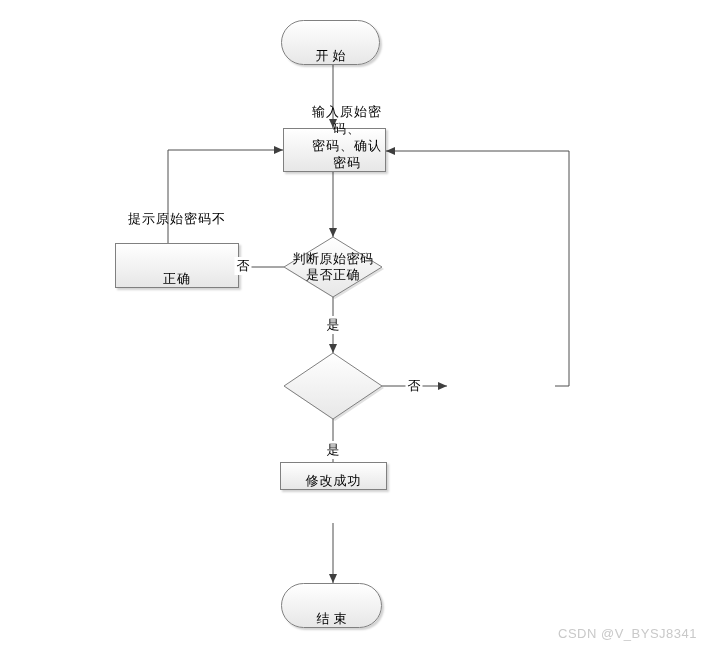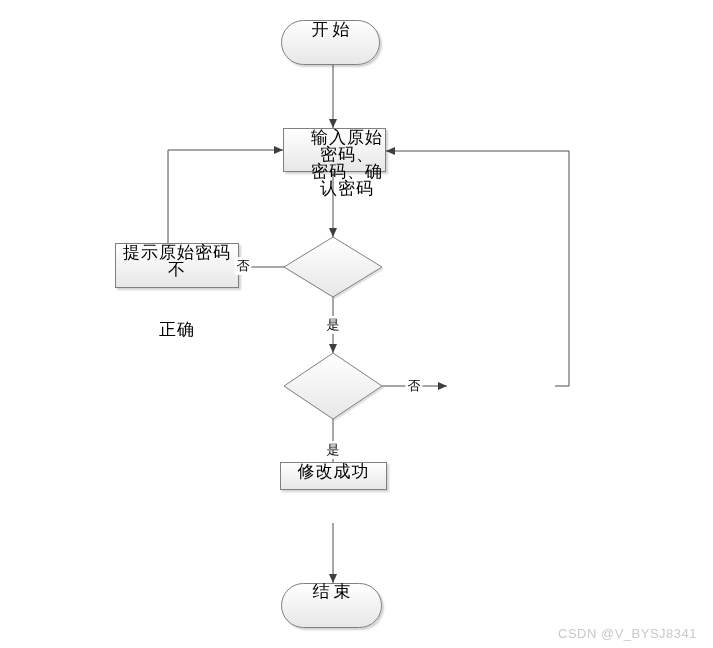--- a/index.html
+++ b/index.html
@@ -14,23 +14,23 @@
   }
   .layer { position: absolute; left: 0; top: 0; }
   .conn { fill: none; stroke: #4f4f4f; stroke-width: 1; }
   .diamond { fill: url(#shapeGrad); stroke: #808080; stroke-width: 1; }
   .diamond-shadow { fill: rgba(0,0,0,0.12); stroke: none; }
   .node {
     position: absolute;
     display: flex;
     flex-direction: column;
     align-items: center;
-    justify-content: flex-start;
+    justify-content: flex-end;
     text-align: center;
-    font-size: 17px;
+    font-size: 13px;
     line-height: 17px;
     color: #000000;
     letter-spacing: 1px;
     background: linear-gradient(to bottom, #ffffff 0%, #e7e7e7 100%);
     border: 1px solid #808080;
     box-shadow: 2px 2px 2px rgba(0,0,0,0.18);
   }
   .terminator { border-radius: 22.5px; letter-spacing: 4px; padding-left: 4px; }
   .dtext {
     position: absolute;
@@ -92,33 +92,37 @@
 
   <div class="node terminator" style="left:281px; top:20px; width:99px; height:45px;">
     <span>开始</span>
   </div>
 
   <div class="node" style="left:283px; top:128px; width:103px; height:44px;padding-left:25px;">
     <div>输入原始密码、</div>
     <div>密码、确认密码</div>
   </div>
 
+  <div class="dtext" style="left:282px; top:251px; width:102px;">
+    <div>判断原始密码</div>
+    <div>是否正确</div>
+  </div>
 
   <div class="node" style="left:115px; top:243px; width:124px; height:45px;gap:43px;">
     <div>提示原始密码不</div>
     <div>正确</div>
   </div>
 
 
 
   <div class="node" style="left:280px; top:462px; width:107px; height:28px;">
     <span>修改成功</span>
   </div>
 
-  <div class="node terminator" style="left:281px; top:583px; width:101px; height:45px;font-family:Liberation Mono, monospace;">
+  <div class="node terminator" style="left:281px; top:583px; width:101px; height:45px;">
     <span>结束</span>
   </div>
 
   <span class="edge-label" style="left:243px; top:266px;">否</span>
   <span class="edge-label" style="left:333px; top:325px;">是</span>
   <span class="edge-label" style="left:414px; top:386px;">否</span>
   <span class="edge-label" style="left:333px; top:450px;">是</span>
 
   <div class="watermark">CSDN @V_BYSJ8341</div>
 

